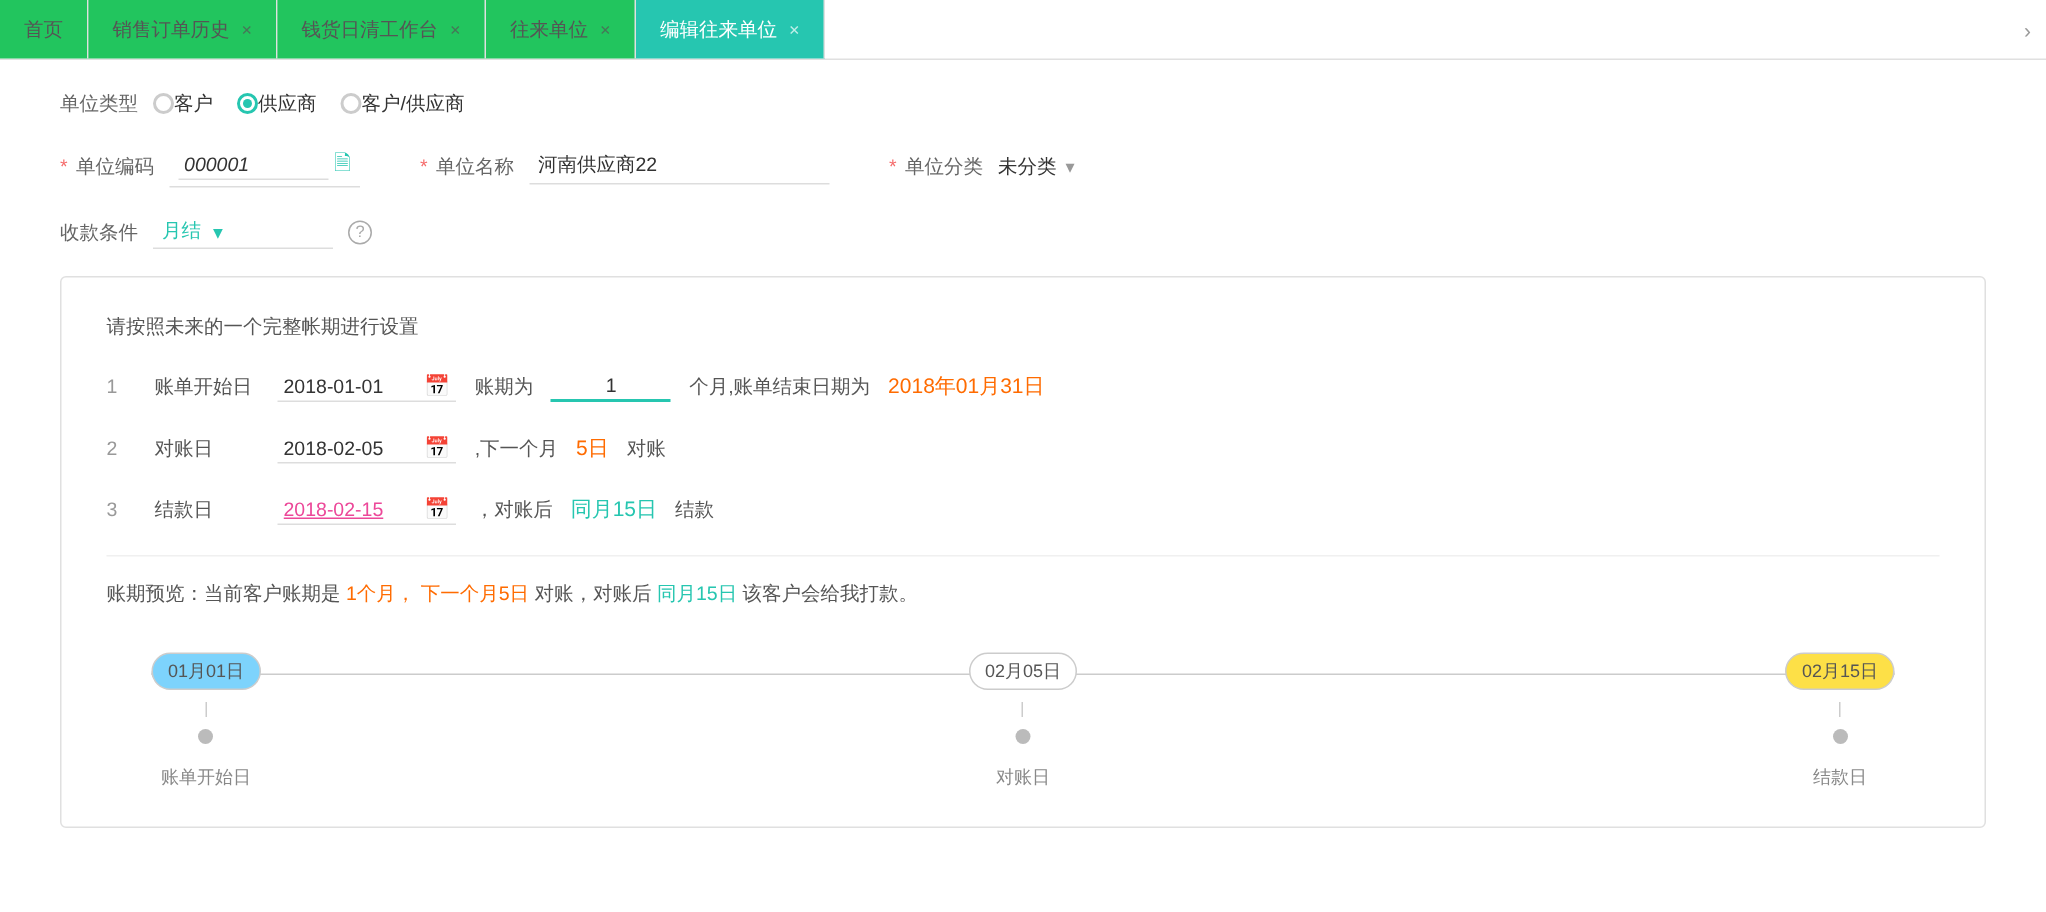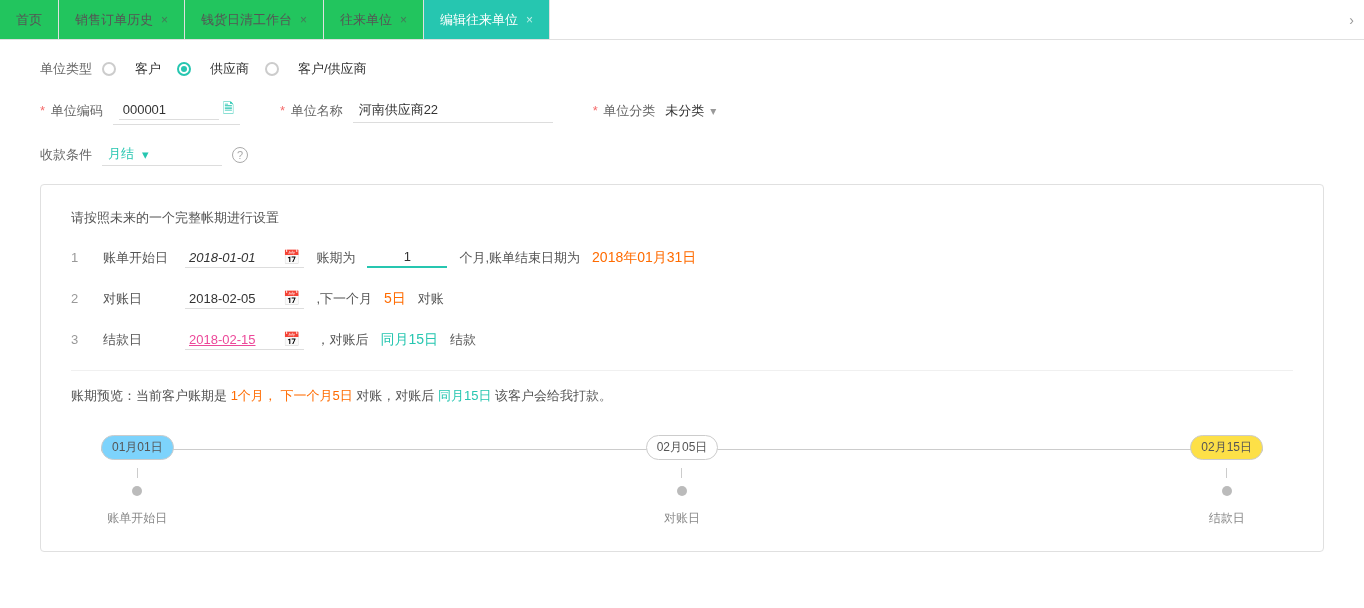--- a/index.html
+++ b/index.html
@@ -66,21 +66,21 @@
       margin-right: 2px;
     }
     .radio-group {
       display: flex;
       gap: 16px;
       align-items: center;
     }
     .radio-item {
       display: flex;
       align-items: center;
-      gap: 19px;
+      gap: 0;
       cursor: pointer;
       font-size: 13px;
     }
     .radio-circle {
       width: 14px;
       height: 14px;
       border-radius: 50%;
       border: 2px solid #ccc;
       display: inline-flex;
       align-items: center;
@@ -118,20 +118,21 @@
       padding: 2px 6px;
       gap: 4px;
     }
     .input-with-icon input {
       border: none;
       outline: none;
       font-size: 13px;
       color: #333;
       background: transparent;
       width: 130px;
+      font-style: italic;
     }
     .calendar-icon {
       color: #26c6b0;
       font-size: 14px;
       cursor: pointer;
     }
 
     .select-with-icon {
       display: flex;
       align-items: center;
@@ -339,21 +340,21 @@
     <span class="help-icon">?</span>
   </div>
 
   <div class="card">
     <div class="card-title">请按照未来的一个完整帐期进行设置</div>
 
     <div class="setting-row">
       <span class="row-num">1</span>
       <span class="row-field-label">账单开始日</span>
       <div class="row-date-input">
-        <input type="text" value="2018-01-01" style="border: none; outline: none; font-size: 13px; color: rgb(51, 51, 51); background: transparent; width: 90px; font-style: italic;">
+        <input type="text" value="2018-01-01" style="border: none; outline: none; font-size: 13px; color: rgb(51, 51, 51); background: transparent; width: 90px;">
         <span class="calendar-icon">📅</span>
       </div>
       <span class="row-suffix">账期为</span>
       <input type="text" class="period-input" value="1" style="">
       <span class="row-suffix">个月,账单结束日期为</span>
       <span class="highlight-orange">2018年01月31日</span>
     </div>
 
     <div class="setting-row">
       <span class="row-num">2</span>

